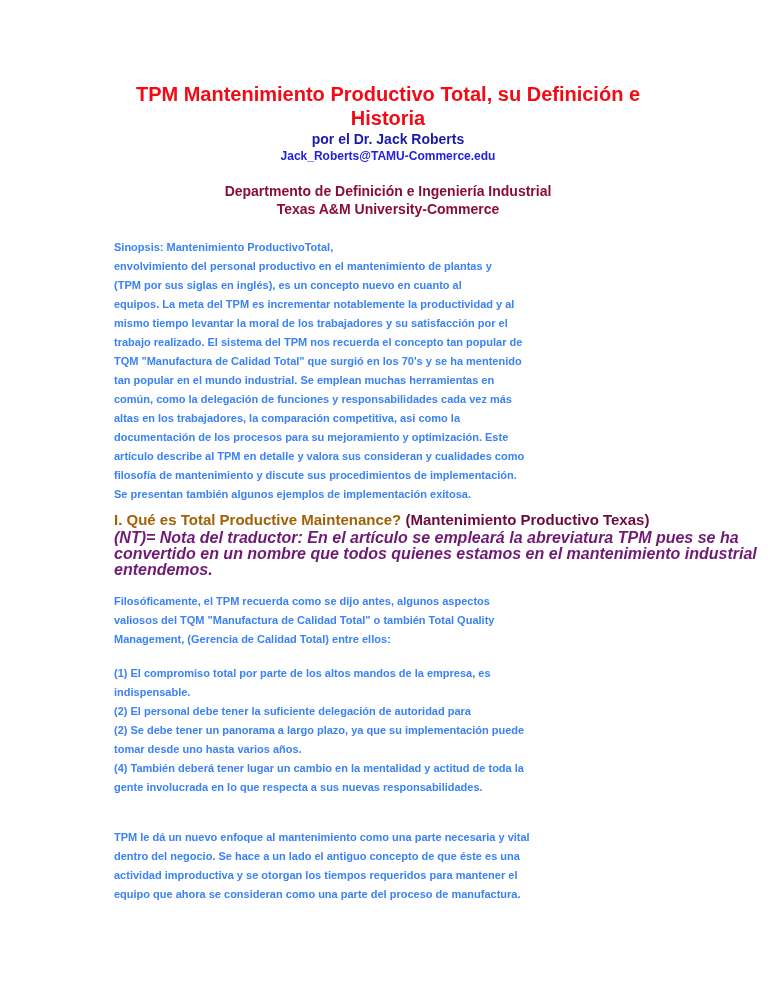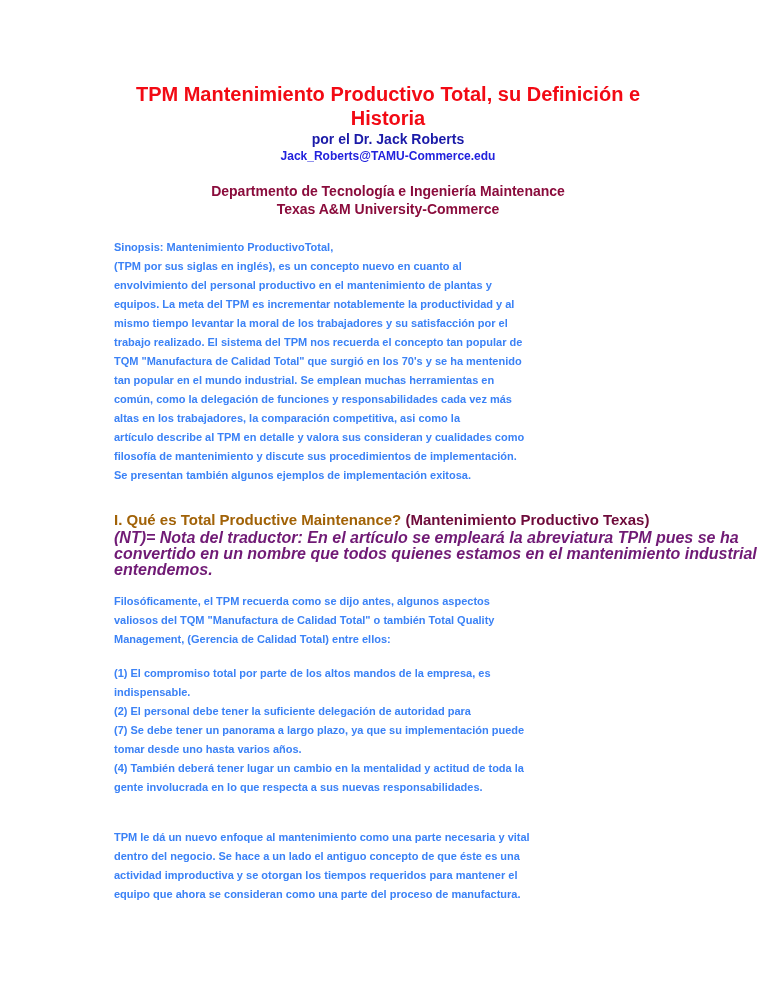--- a/index.html
+++ b/index.html
@@ -53,35 +53,36 @@
     <span class="line">Historia</span>
   </div>
 
   <div class="author">por el Dr. Jack Roberts</div>
 
   <div class="email">
     <a>Jack_Roberts@TAMU-Commerce.edu</a>
   </div>
 
   <div class="dept">
-    <span class="line">Departmento de  Tecnología e   Ingeniería Maintenance</span>
+    <span class="line">Departmento de  Definición e   Ingeniería Industrial</span>
     <span class="line">Texas A&amp;M University-Commerce</span>
   </div>
 
   <div class="body-text synopsis">
     <span class="line">Sinopsis: Mantenimiento ProductivoTotal,</span>
+    <span class="line">envolvimiento del personal productivo en el mantenimiento de plantas y</span>
     <span class="line">(TPM por sus siglas en inglés), es un concepto nuevo en cuanto al</span>
-    <span class="line">envolvimiento del personal productivo en el mantenimiento de plantas y</span>
     <span class="line">equipos. La meta del TPM es incrementar notablemente la productividad y  al</span>
     <span class="line">mismo tiempo levantar la moral de los trabajadores y su satisfacción por el</span>
     <span class="line">trabajo realizado. El sistema del TPM nos recuerda el concepto tan popular de</span>
     <span class="line">TQM "Manufactura de Calidad Total" que surgió en los 70's y se ha mentenido</span>
     <span class="line">tan popular en el mundo industrial.  Se emplean muchas herramientas en</span>
     <span class="line">común, como la delegación de funciones y responsabilidades cada vez más</span>
     <span class="line">altas  en los trabajadores, la comparación competitiva, asi como la</span>
+    <span class="line">documentación de los procesos para su mejoramiento y optimización.  Este</span>
     <span class="line">artículo describe al TPM en detalle y valora sus consideran y cualidades como</span>
     <span class="line">filosofía de mantenimiento y discute sus procedimientos de implementación.</span>
     <span class="line">Se presentan también algunos ejemplos de implementación exitosa.</span>
   </div>
 
   <div class="section-heading">
     <span class="red">I. Qué es Total Productive Maintenance?</span><span class="dark"> (Mantenimiento Productivo Texas)</span>
   </div>
 
   <div class="note">
@@ -93,21 +94,21 @@
   <div class="body-text p1">
     <span class="line">Filosóficamente, el TPM recuerda como se dijo antes, algunos aspectos</span>
     <span class="line">valiosos del TQM  "Manufactura de Calidad Total" o también Total Quality</span>
     <span class="line">Management, (Gerencia de Calidad Total) entre ellos:</span>
   </div>
 
   <div class="body-text list">
     <span class="line">(1) El compromiso total por parte de los altos mandos de  la empresa, es</span>
     <span class="line">indispensable.</span>
     <span class="line">(2) El personal debe tener la suficiente delegación de autoridad para</span>
-    <span class="line">(7) Se debe tener un panorama a largo plazo, ya que su implementación puede</span>
+    <span class="line">(2) Se debe tener un panorama a largo plazo, ya que su implementación puede</span>
     <span class="line">tomar desde uno hasta varios años.</span>
     <span class="line">(4) También deberá tener lugar un cambio en la mentalidad y actitud de toda la</span>
     <span class="line">gente involucrada en lo que respecta a sus nuevas responsabilidades.</span>
   </div>
 
   <div class="body-text p2">
     <span class="line">TPM le dá un nuevo enfoque al mantenimiento como una parte necesaria y vital</span>
     <span class="line">dentro del negocio.  Se hace a un lado el antiguo concepto de que éste es una</span>
     <span class="line">actividad improductiva y se otorgan los tiempos requeridos para mantener el</span>
     <span class="line">equipo que ahora se consideran como una parte del proceso de manufactura.</span>

